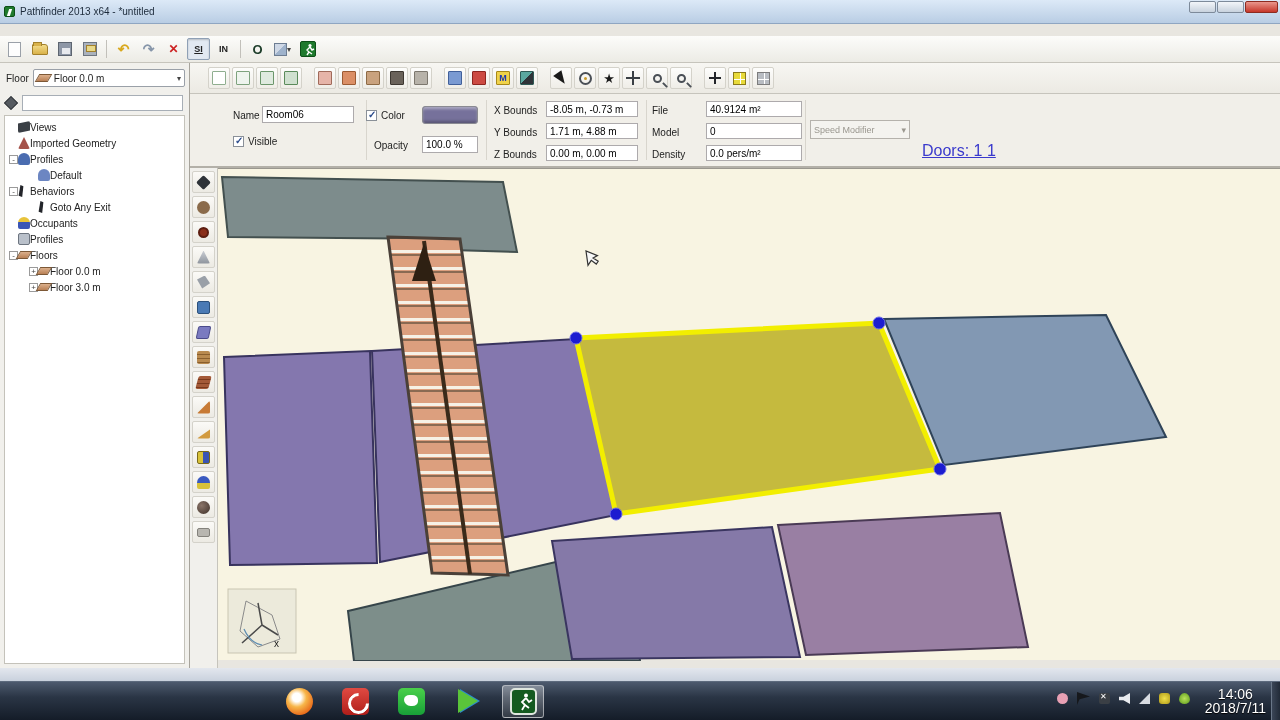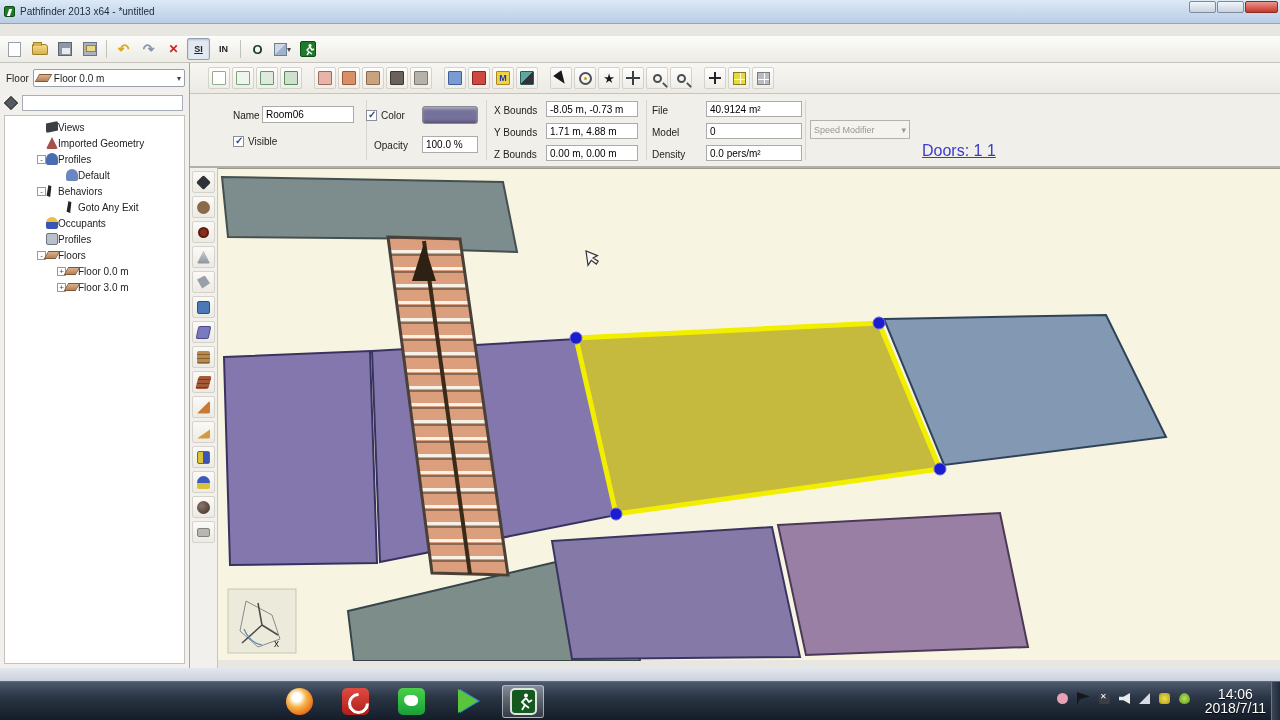--- a/index.html
+++ b/index.html
@@ -57,21 +57,21 @@
   #floor-row { display:flex; align-items:center; gap:4px; padding:6px 4px 4px 6px; }
   #floor-label { font-size:10px; }
   #floor-combo { flex:1; height:18px; background:#fff; border:1px solid #9aa0a8; border-radius:2px;
     display:flex; align-items:center; padding:0 3px; gap:4px; font-size:10px; }
   #floor-combo .spacer { flex:1; }
   .ic-floor { width:13px; height:8px; background:linear-gradient(#dcb08c,#b98055); border:1px solid #7d5836; transform:skewX(-30deg); }
   #search-row { display:flex; align-items:center; gap:6px; padding:4px 6px; }
   .ic-diamond { width:10px; height:10px; background:#555a60; transform:rotate(45deg); border:1px solid #33373c; }
   #filter-input { flex:1; height:16px; border:1px solid #a7aeb6; background:#fff; font-size:10px; padding:0 3px; font-family:"Liberation Sans",sans-serif; }
   #tree { position:absolute; left:4px; top:52px; right:4px; bottom:4px; background:#fff; border:1px solid #c4c2ba; overflow:hidden; padding-top:3px; }
-  .trow { display:flex; align-items:center; height:16px; gap:0; padding-left:4px;margin-left:28px; }
+  .trow { display:flex; align-items:center; height:16px; gap:0; padding-left:4px; }
   .trow.lv1 { padding-left:24px; }
   .exp { width:9px; height:9px; border:1px solid #9a9a9a; background:#fff; font-size:8px; line-height:7px; text-align:center; color:#444; flex:none; }
   .exp.none { border:none; background:none; }
   .tlabel { font-size:10px; color:#222; white-space:nowrap; }
   .ticon { width:12px; height:12px; flex:none; border-radius:2px; }
   .ti-views { background:#3a3f45; clip-path:polygon(0 20%,100% 0,100% 80%,0 100%); }
   .ti-geom { background:#a5524a; clip-path:polygon(50% 0,100% 100%,0 100%); }
   .ti-profiles { background:#4a6cb0; border-radius:50% 50% 2px 2px; }
   .ti-profile { background:#6c86c2; border-radius:50% 50% 2px 2px; }
   .ti-foot { background:#23252a; clip-path:polygon(20% 0,45% 10%,35% 100%,5% 90%); }

